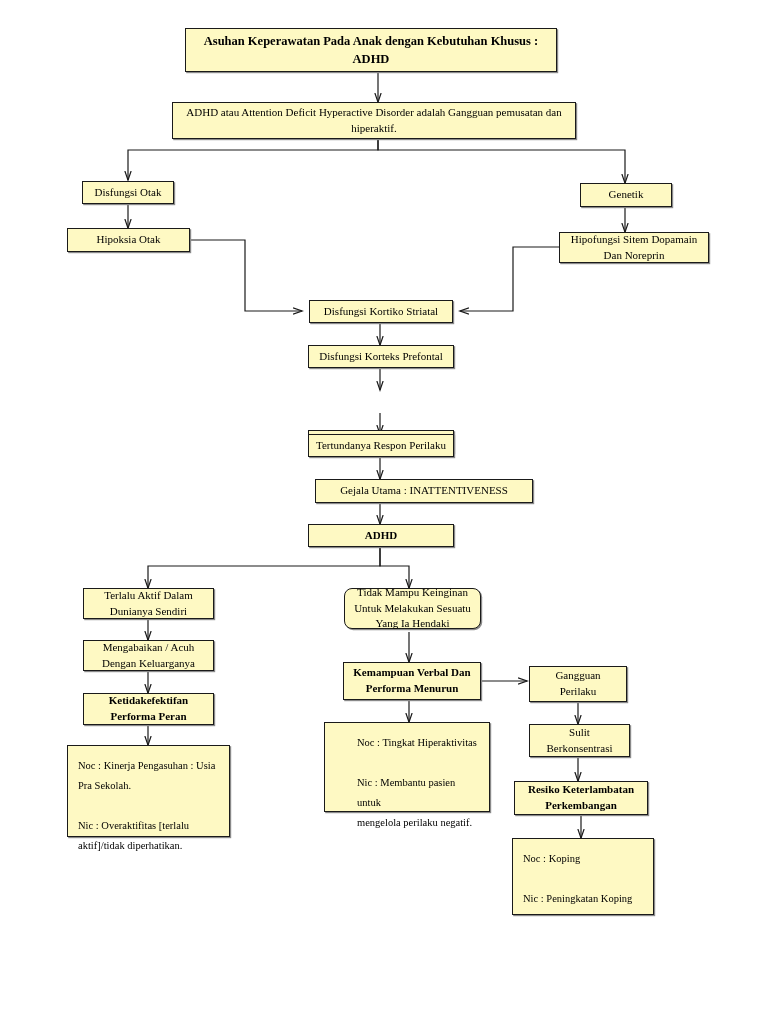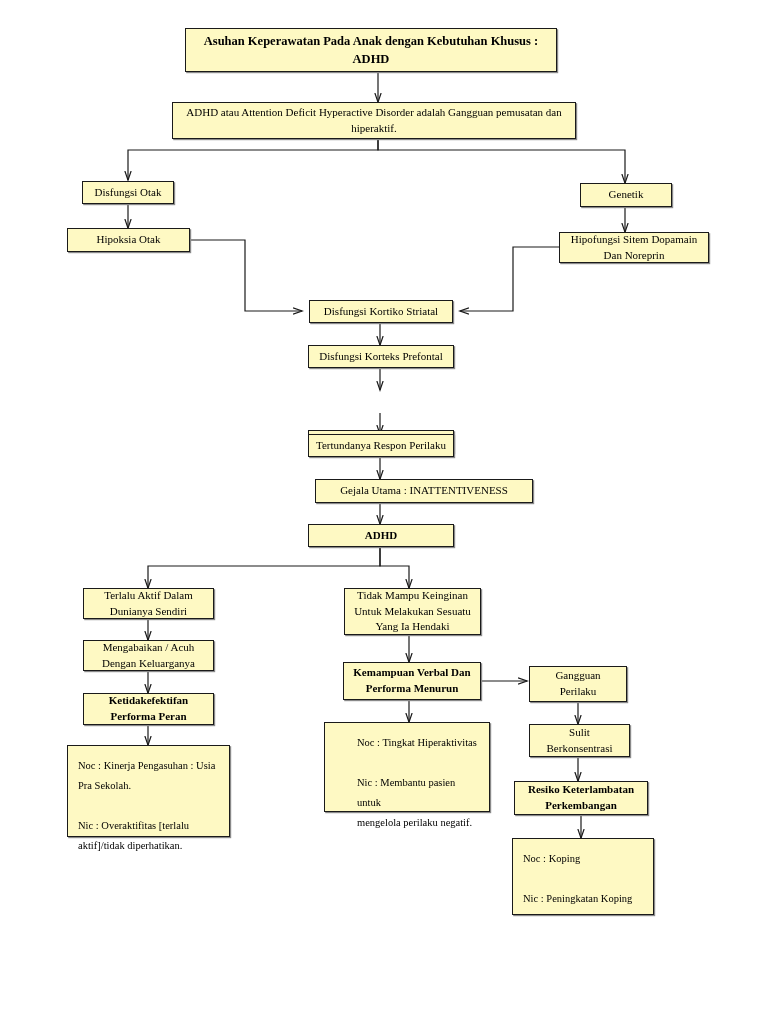--- a/index.html
+++ b/index.html
@@ -181,21 +181,21 @@
   </div>
 
   <div class="node note" style="left:67px; top:745px; width:163px; height:92px;">
     <span class="txt">Noc : Kinerja Pengasuhan : Usia
 Pra Sekolah.
 
 Nic : Overaktifitas [terlalu
 aktif]/tidak diperhatikan.</span>
   </div>
 
-  <div class="node" style="left:344px; top:588px; width:137px; height:47px;">
+  <div class="node" style="left:344px; top:588px; width:137px; height:41px;border-radius:8px;">
     <span class="txt">Tidak Mampu Keinginan
 Untuk Melakukan Sesuatu
 Yang Ia Hendaki</span>
   </div>
 
   <div class="node bold" style="left:343px; top:662px; width:138px; height:38px;">
     <span class="txt">Kemampuan Verbal Dan
 Performa Menurun</span>
   </div>
 

